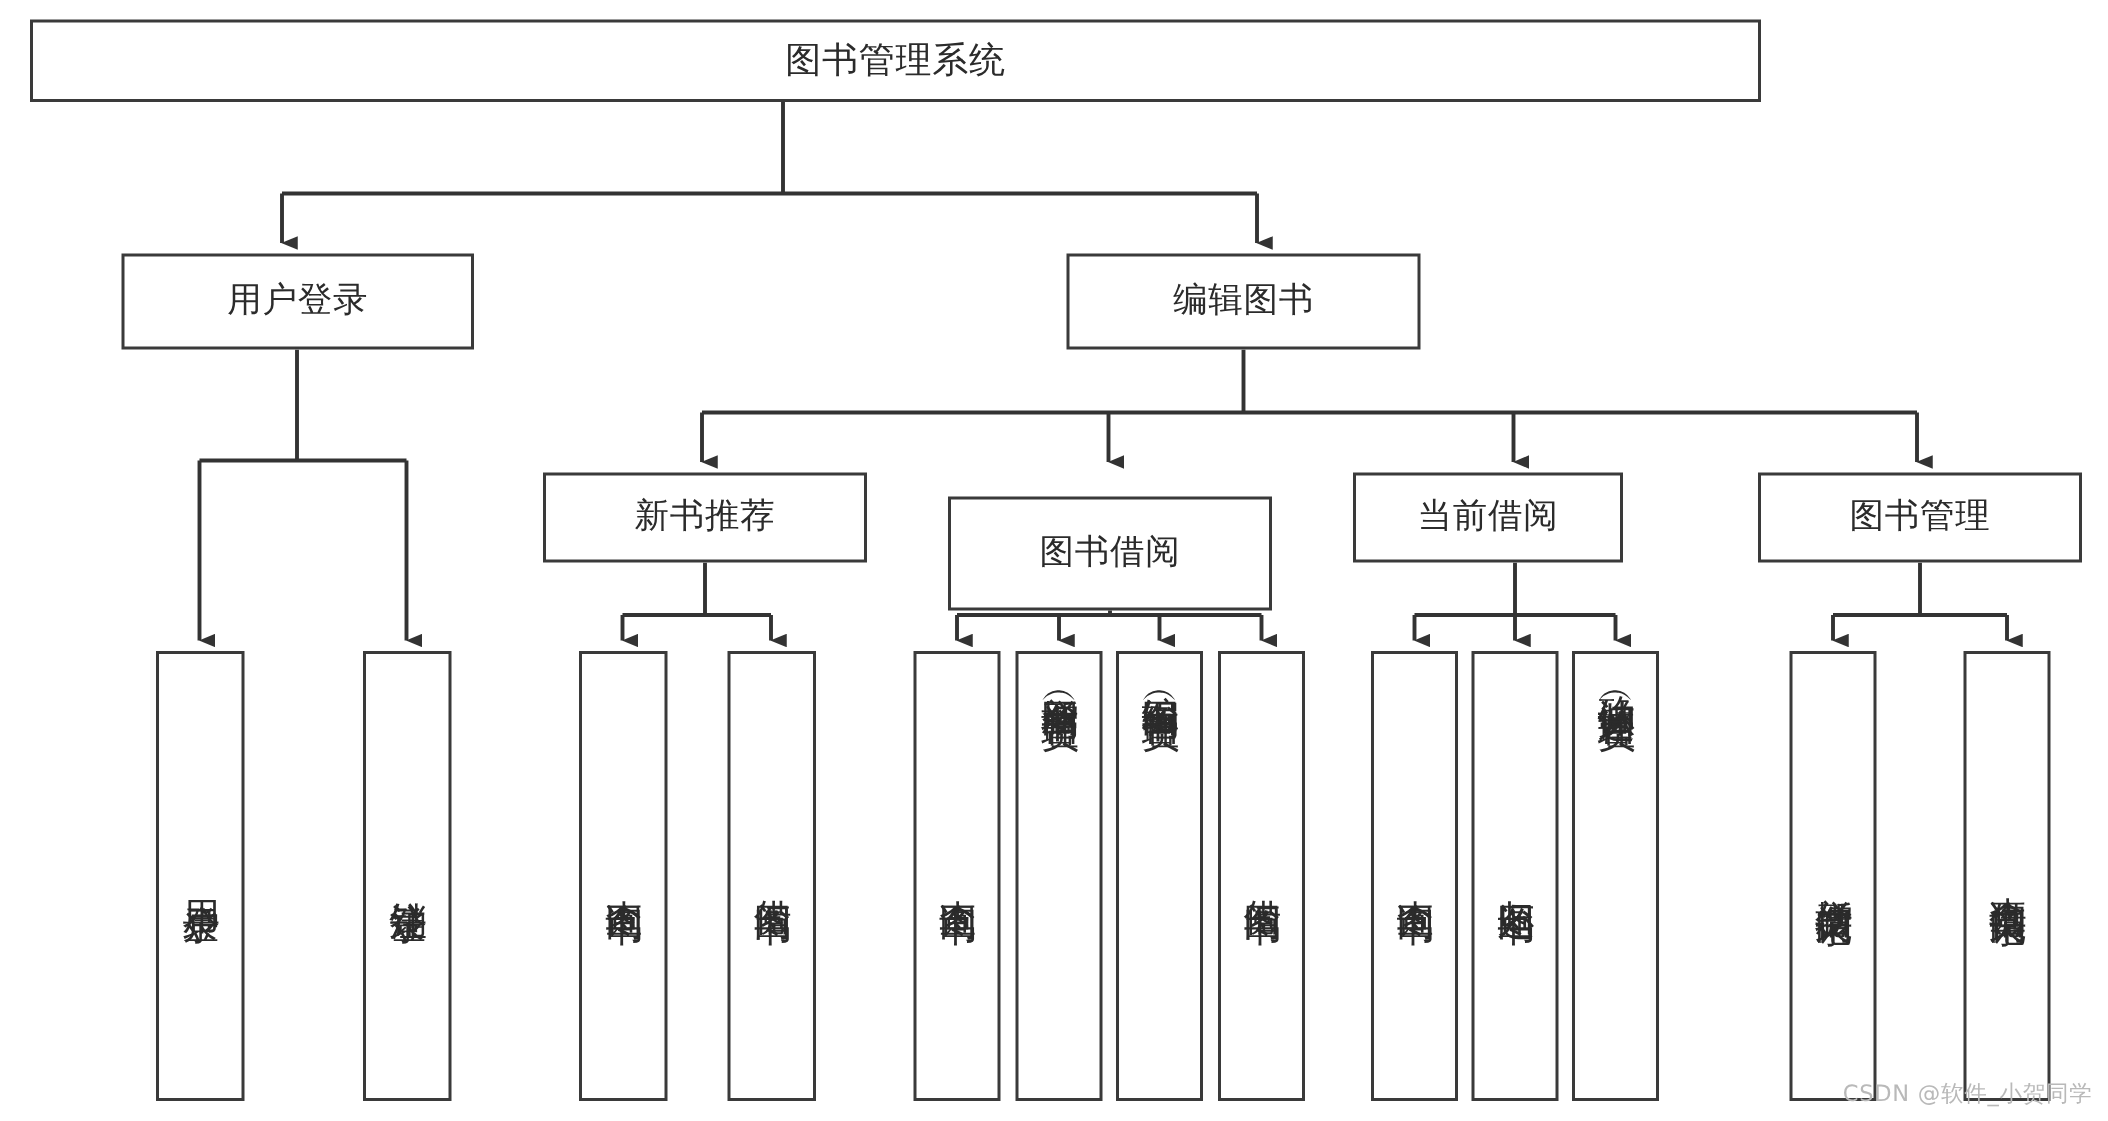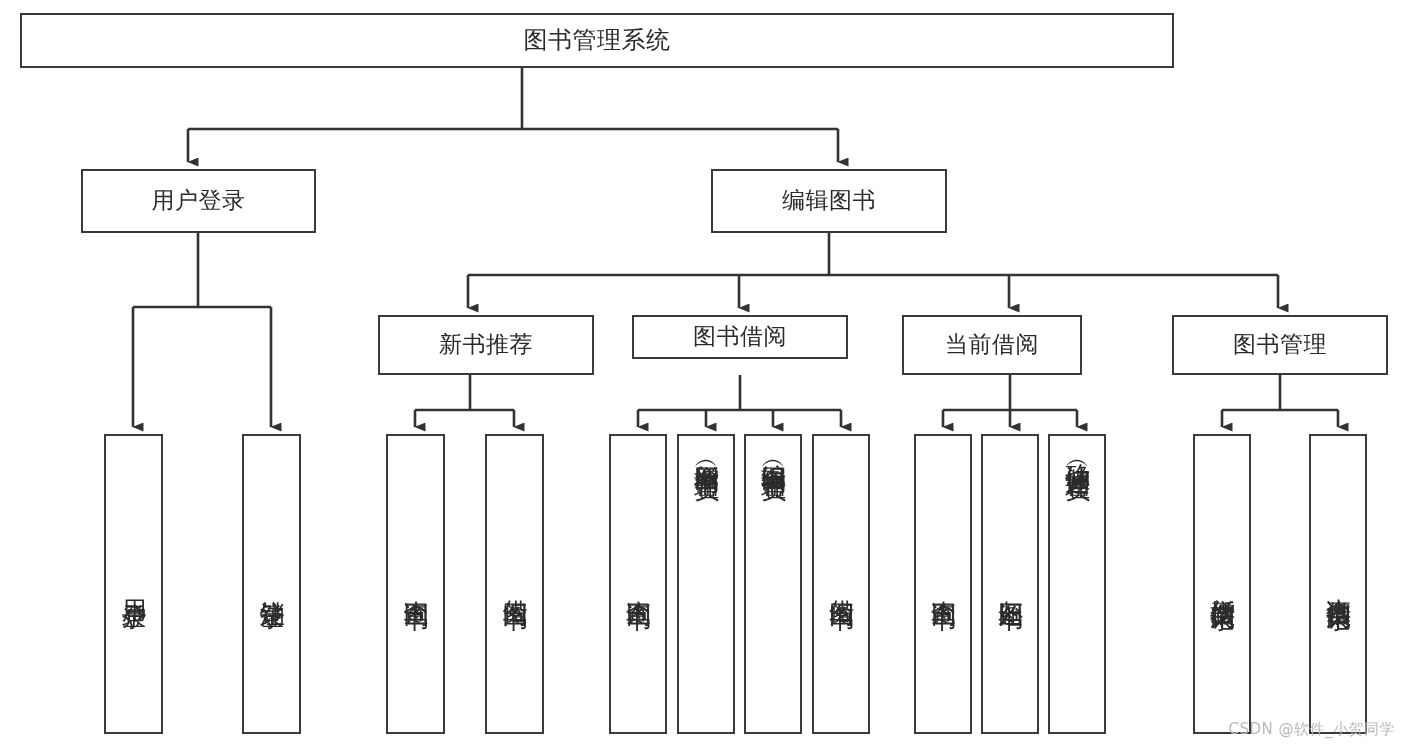--- a/index.html
+++ b/index.html
@@ -137,24 +137,24 @@
     <span class="node-label">图书管理系统</span>
   </div>
 
   <div class="node horizontal" style="left:81px; top:169px; width:235px; height:64px;">
     <span class="node-label">用户登录</span>
   </div>
   <div class="node horizontal" style="left:711px; top:169px; width:236px; height:64px;">
     <span class="node-label">编辑图书</span>
   </div>
 
-  <div class="node horizontal" style="left:362px; top:315px; width:216px; height:60px;margin-left:16px;">
+  <div class="node horizontal" style="left:362px; top:315px; width:216px; height:60px;">
     <span class="node-label">新书推荐</span>
   </div>
-  <div class="node horizontal" style="left:632px; top:315px; width:216px; height:44px;">
+  <div class="node horizontal" style="left:632px; top:331px; width:216px; height:76px;">
     <span class="node-label">图书借阅</span>
   </div>
   <div class="node horizontal" style="left:902px; top:315px; width:180px; height:60px;">
     <span class="node-label">当前借阅</span>
   </div>
   <div class="node horizontal" style="left:1172px; top:315px; width:216px; height:60px;">
     <span class="node-label">图书管理</span>
   </div>
 
   <div class="node vertical centered" style="left:104px; top:434px; width:59px; height:300px;">

